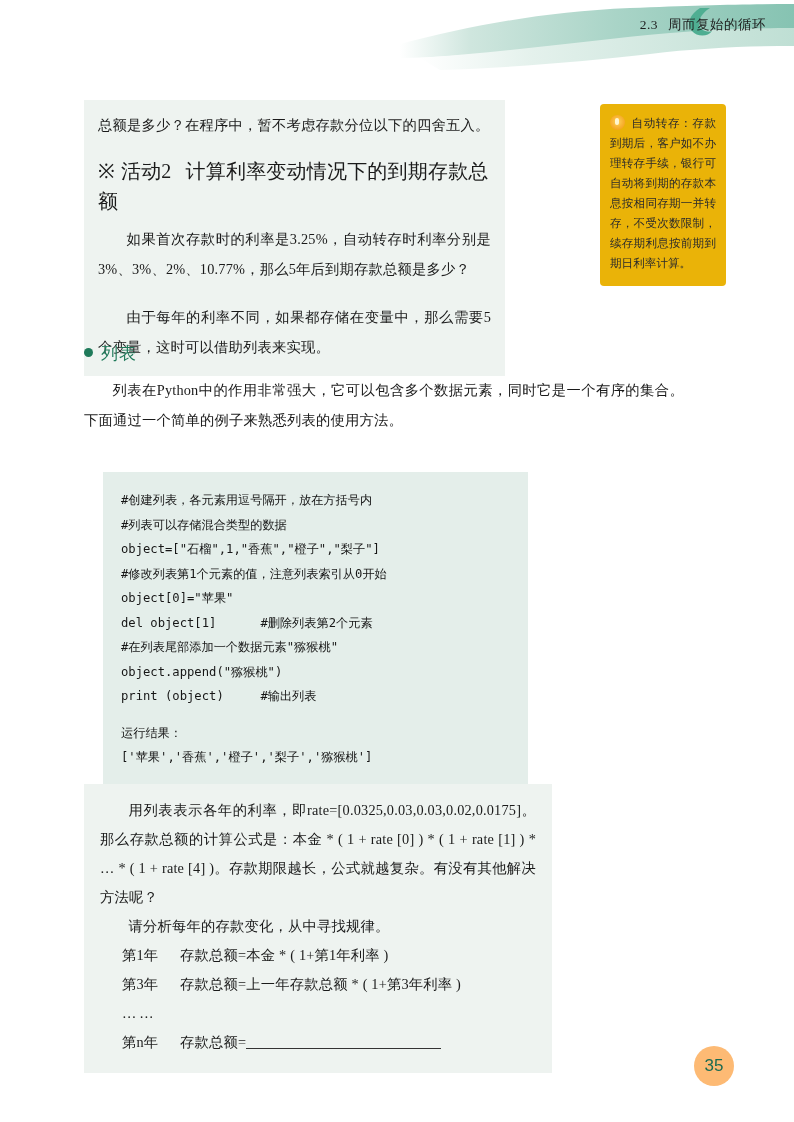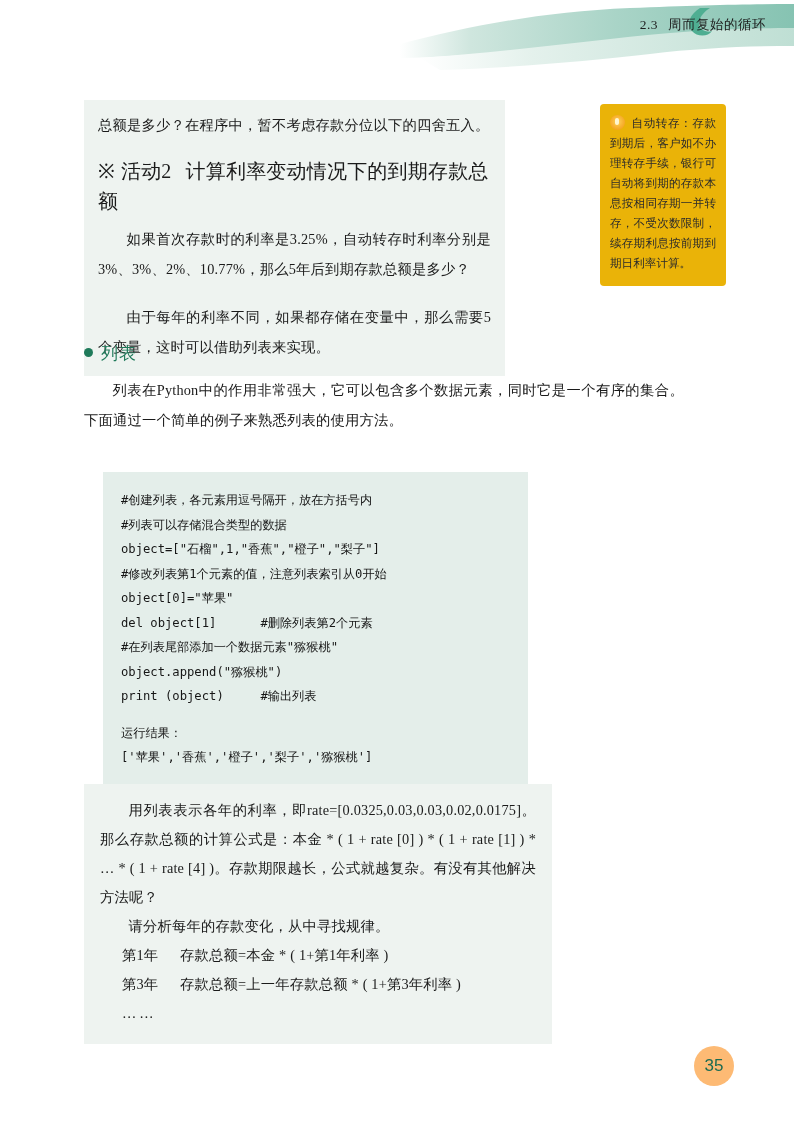--- a/index.html
+++ b/index.html
@@ -287,15 +287,18 @@
 <div class="block-lower" style="top:784px">
   <div class="line indent">用列表表示各年的利率，即rate=[0.0325,0.03,0.03,0.02,0.0175]。那么存款总额的计算公式是：本金 * ( 1 + rate [0] ) * ( 1 + rate [1] ) * … * ( 1 + rate [4] )。存款期限越长，公式就越复杂。有没有其他解决方法呢？</div>
   <div class="line indent">请分析每年的存款变化，从中寻找规律。</div>
   <div class="yr-line" style="padding-left:22px">
     <span class="lbl">第1年</span><span>存款总额=本金 * ( 1+第1年利率 )</span>
   </div>
   <div class="yr-line" style="padding-left:22px">
     <span class="lbl">第3年</span><span>存款总额=上一年存款总额 * ( 1+第3年利率 )</span>
   </div>
   <div class="ellipsis-line">……</div>
+  <div class="yr-line" style="padding-left:22px">
+    <span class="lbl">第n年</span><span>存款总额=</span><span class="blank-fill"></span>
+  </div>
 </div>
 
 <div class="page-num">35</div>
 
 </body></html>

